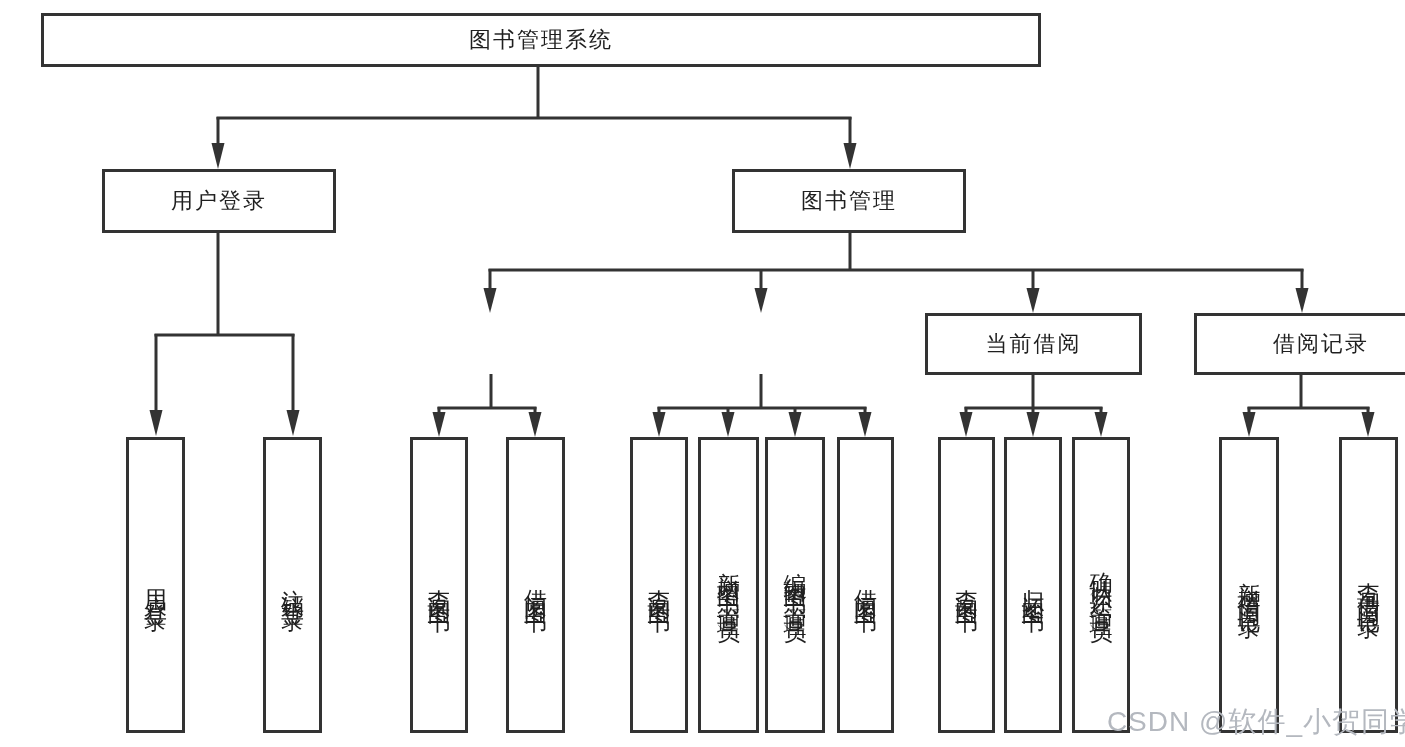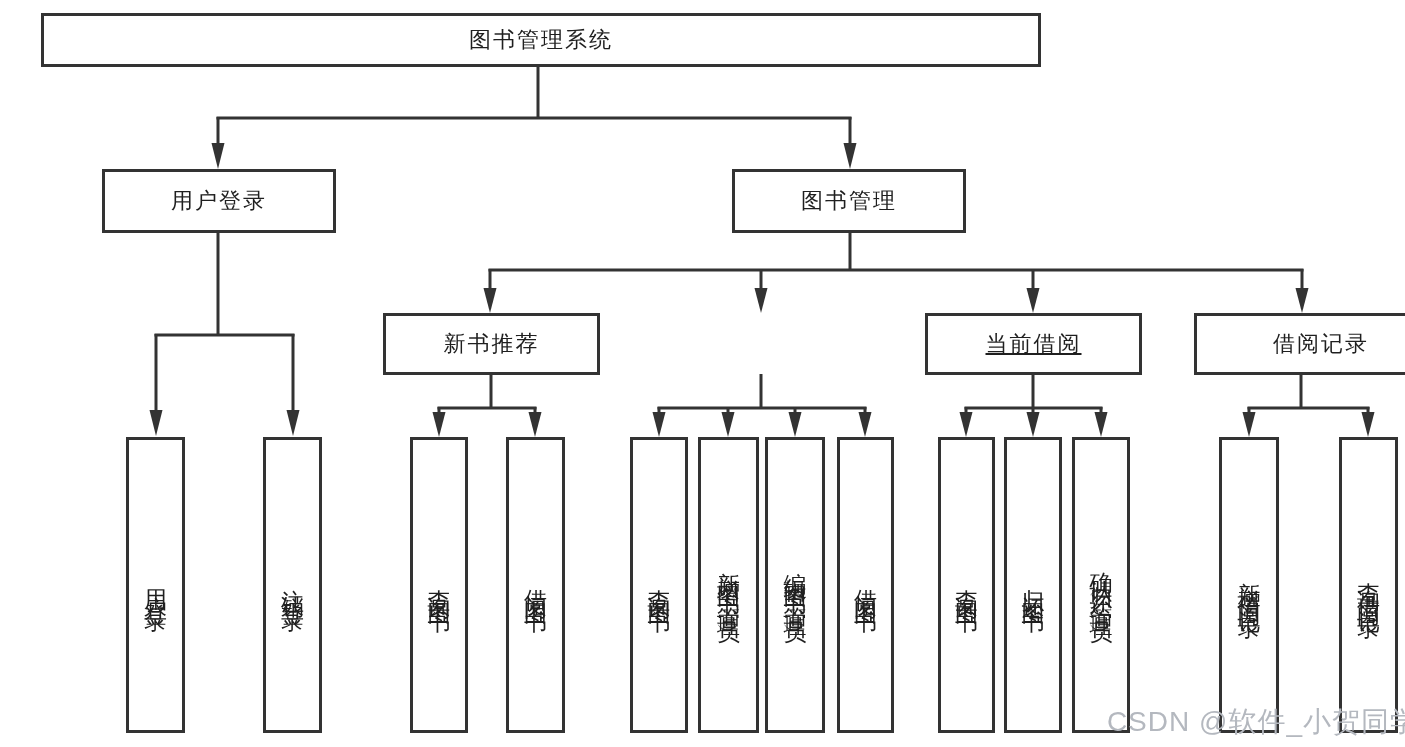--- a/index.html
+++ b/index.html
@@ -120,24 +120,21 @@
     <span>图书管理系统</span>
   </div>
 
   <div class="node node-h" style="left:82px;top:169px;width:234px;height:64px;">
     <span>用户登录</span>
   </div>
   <div class="node node-h" style="left:712px;top:169px;width:234px;height:64px;align-items:center;">
     <span>图书管理</span>
   </div>
 
-  <div class="node node-h" style="left:363px;top:313px;width:217px;height:62px;">
-    <span>新书推荐</span>
-  </div>
-  <div class="node node-h" style="left:905px;top:313px;width:217px;height:62px;text-decoration:underline;">
+  <div class="node node-h" style="left:905px;top:313px;width:217px;height:62px;">
     <span>当前借阅</span>
   </div>
   <div class="node node-h" style="left:1174px;top:313px;width:254px;height:62px;justify-content:center;">
     <span>借阅记录</span>
   </div>
 
   <div class="node node-v" style="left:106px;top:437px;width:59px;height:296px;">
     <span class="vtext">用户登录</span>
   </div>
   <div class="node node-v" style="left:243px;top:437px;width:59px;height:296px;">

